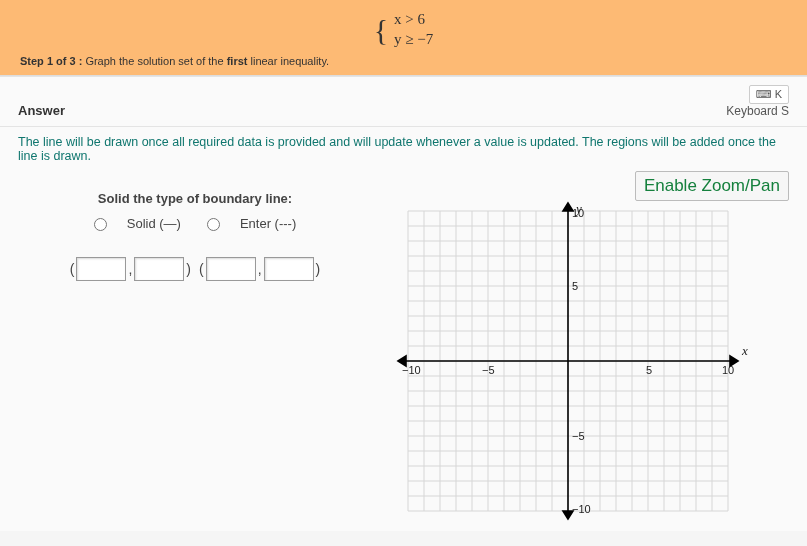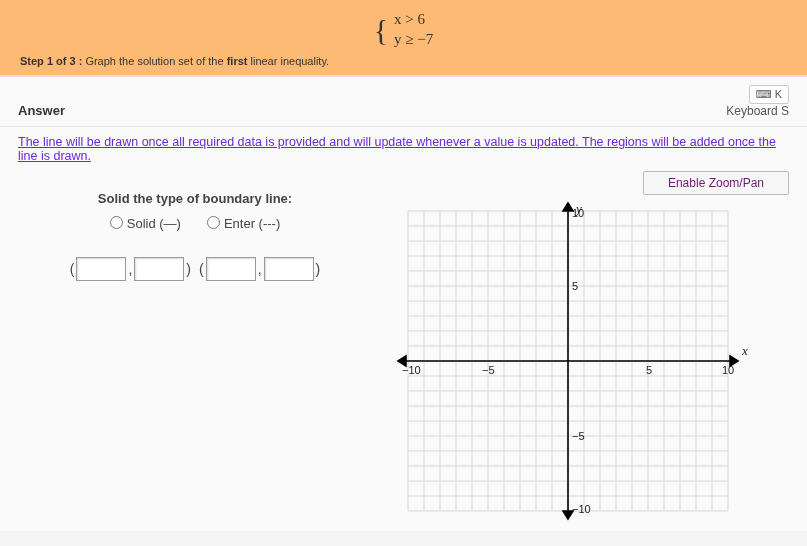--- a/index.html
+++ b/index.html
@@ -58,24 +58,23 @@
   .kbd-btn {
     display: inline-block;
     border: 1px solid #ccc;
     background: #fff;
     padding: 2px 6px;
     font-size: 11px;
     border-radius: 2px;
   }
   .instruction {
     font-size: 12.5px;
-    color: #6d28d9;
+    color: #0f766e;
     padding: 8px 18px 4px;
     background: #fafafa;
-    text-decoration: underline;
   }
   .workarea {
     display: flex;
     background: #fafafa;
     padding: 4px 14px 10px 30px;
     gap: 18px;
   }
   .controls {
     width: 330px;
     padding-top: 20px;
@@ -88,21 +87,21 @@
     color: #444;
   }
   .radio-row {
     display: flex;
     justify-content: center;
     gap: 26px;
     margin-top: 10px;
     font-weight: 400;
     font-size: 13px;
   }
-  .radio-item { display: flex; align-items: flex-start; gap: 4px; cursor: pointer; }
+  .radio-item { display: flex; align-items: flex-end; gap: 20px; cursor: pointer; }
   .radio-item input { margin: 0; }
   .point-inputs {
     display: flex;
     justify-content: center;
     align-items: center;
     gap: 2px;
     font-size: 14px;
     font-weight: 400;
   }
   .point-inputs input[type="text"] {
@@ -111,25 +110,25 @@
     border: 1px solid #999;
     background: #fff;
     box-shadow: inset 1px 1px 2px rgba(0,0,0,0.15);
     text-align: center;
     font-size: 13px;
   }
   .graph-panel { flex: 1; position: relative; }
   .zoom-btn {
     position: absolute;
     top: 0; right: 4px;
-    font-size: 12px;
+    font-size: 17px;
     background: #f6f6f6;
     border: 1px solid #bbb;
-    color: #701a75;
-    padding: 4px 24px;
+    color: #15803d;
+    padding: 4px 8px;
     cursor: pointer;
     border-radius: 2px;
   }
   .graph-box {
     margin-top: 30px;
     width: 380px;
     height: 320px;
     position: relative;
   }
   svg.grid { position:absolute; top:0; left:0; }

